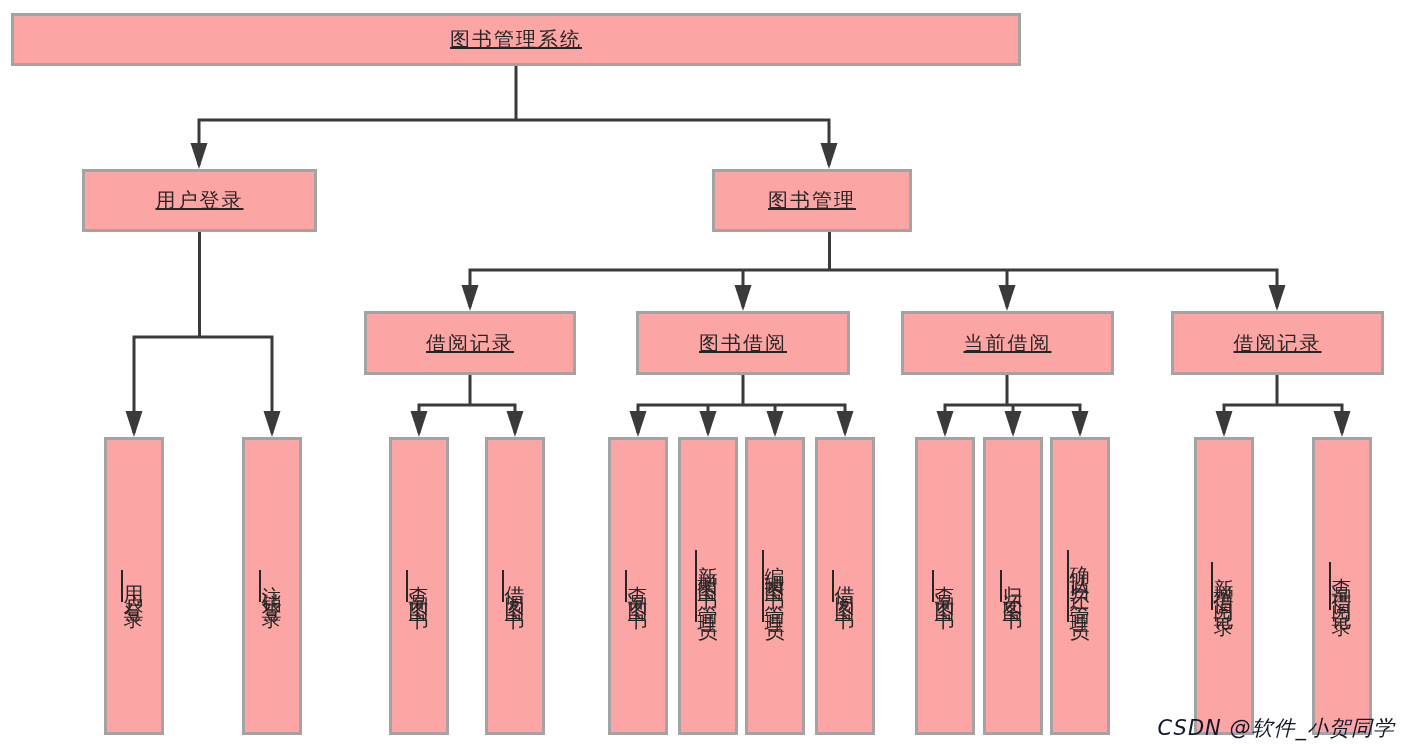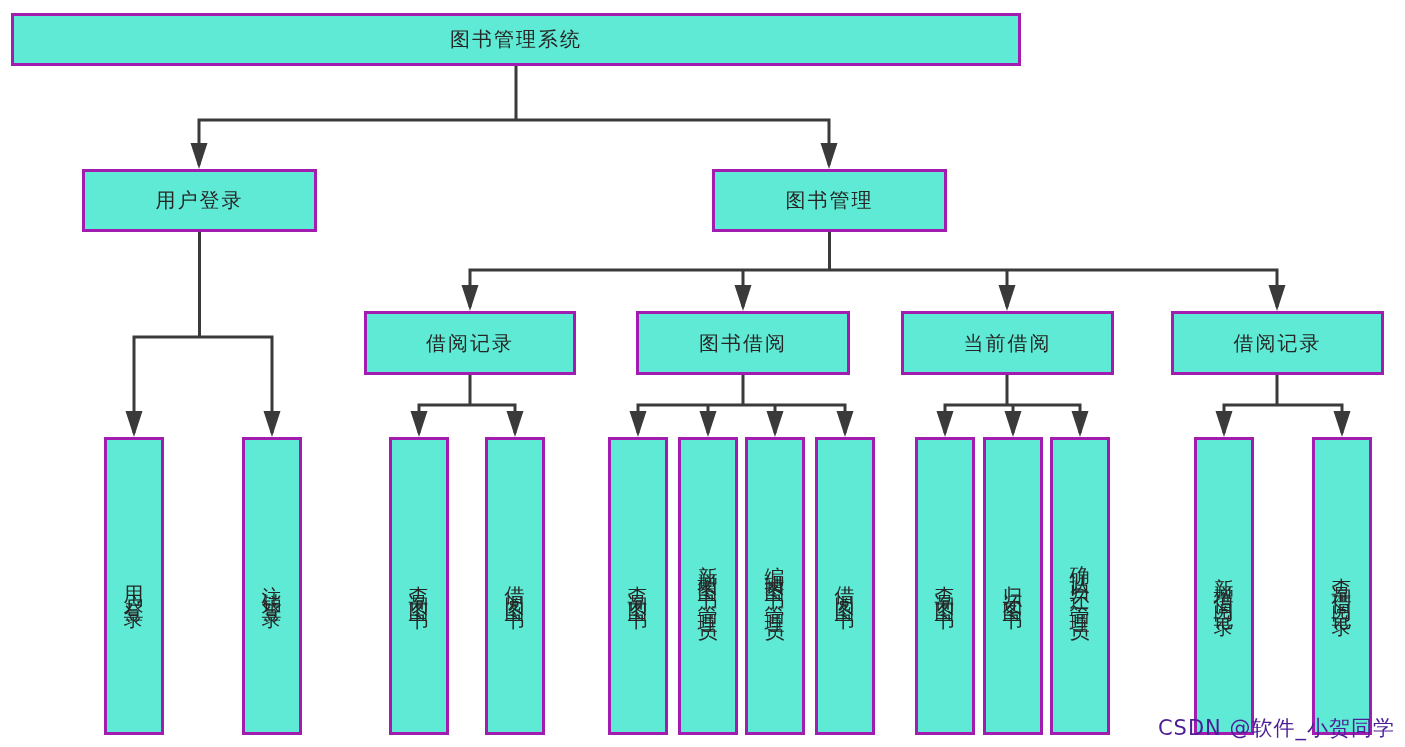--- a/index.html
+++ b/index.html
@@ -7,68 +7,70 @@
     position:relative;
     width:1405px;height:747px;
     background:#ffffff;
     font-family:"DejaVu Sans","Liberation Sans",sans-serif;
     overflow:hidden;
   }
   .wires{position:absolute;left:0;top:0;pointer-events:none;}
   .node{
     position:absolute;
     box-sizing:border-box;
-    background:#5eead4;
-    border:3px solid #a21caf;
+    background:#fca5a5;
+    border:3px solid #a3a3a3;
     display:flex;
     align-items:center;
     justify-content:center;
     color:#262626;
+    text-decoration:underline;
   }
   .h-label{
     font-size:20px;
     letter-spacing:2px;
     white-space:nowrap;
     color:#262626;
   }
   .v-label{
     writing-mode:vertical-rl;
     text-orientation:mixed;
     font-size:20px;
     letter-spacing:8px;
     line-height:1;
     color:#262626;
   }
   
   .n-root{left:11px;top:13px;width:1010px;height:53px;}
   
   .n-l2a{left:82px;top:169px;width:235px;height:63px;}
-  .n-l2b{left:712px;top:169px;width:235px;height:63px;}
+  .n-l2b{left:712px;top:169px;width:200px;height:63px;}
   
   .lvl3{top:311px;height:64px;}
   .n-l3a{left:364px;width:212px;}
   .n-l3b{left:636px;width:214px;}
   .n-l3c{left:901px;width:213px;}
   .n-l3d{left:1171px;width:213px;}
   
   .leaf{top:437px;width:60px;height:298px;}
   .n-a1{left:104px;} .n-a2{left:242px;}
   .n-b1{left:389px;} .n-b2{left:485px;}
   .n-c1{left:608px;} .n-c2{left:678px;} .n-c3{left:745px;} .n-c4{left:815px;}
   .n-d1{left:915px;} .n-d2{left:983px;} .n-d3{left:1050px;}
   .n-e1{left:1194px;} .n-e2{left:1312px;}
   .watermark{
     position:absolute;
     right:10px;
     bottom:5px;
     font-size:21px;
-    color:#4c1d95;
+    color:#0f172a;
     letter-spacing:1px;
     white-space:nowrap;
     z-index:5;
+    font-style:italic;
   }
 </style>
 </head>
 <body>
 
 <div class="canvas">
 
   <svg class="wires" width="1405" height="747" viewBox="0 0 1405 747">
     <defs>
       <polygon id="arrowhead" points="-8.5,-26 8.5,-26 0,0" fill="#3a3a3a"></polygon>

